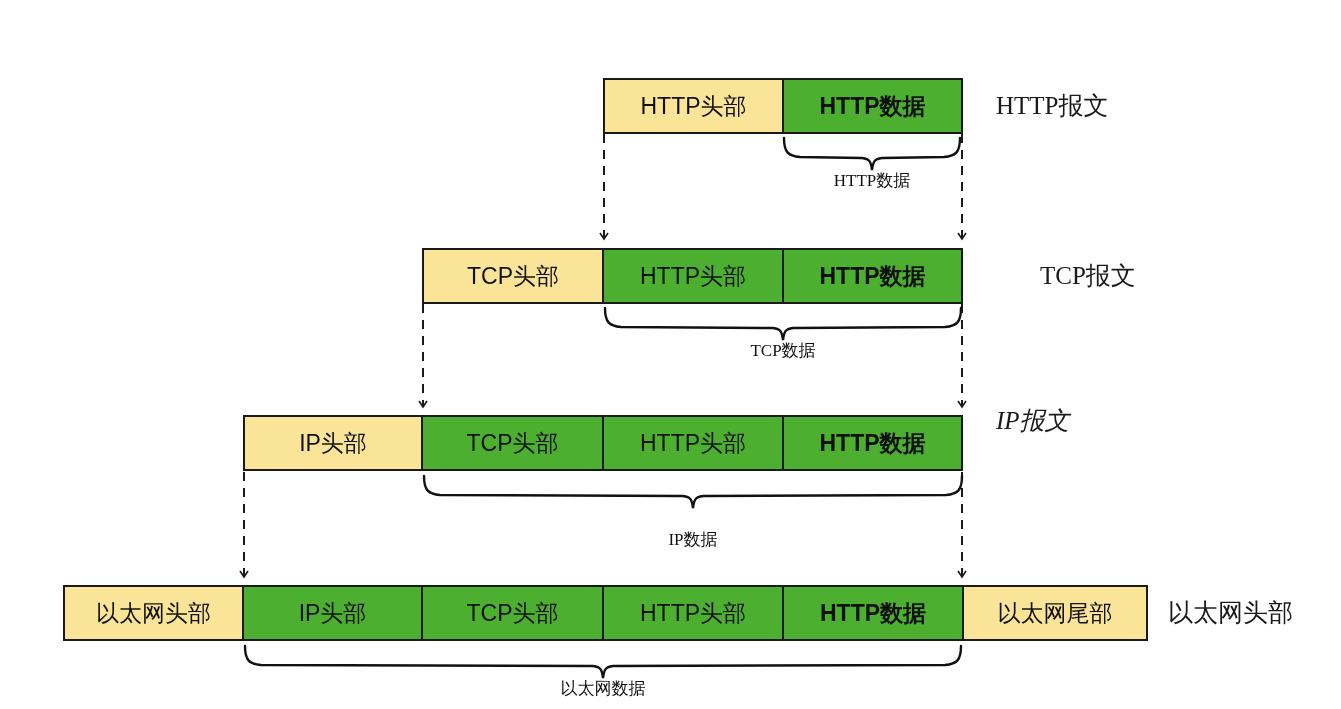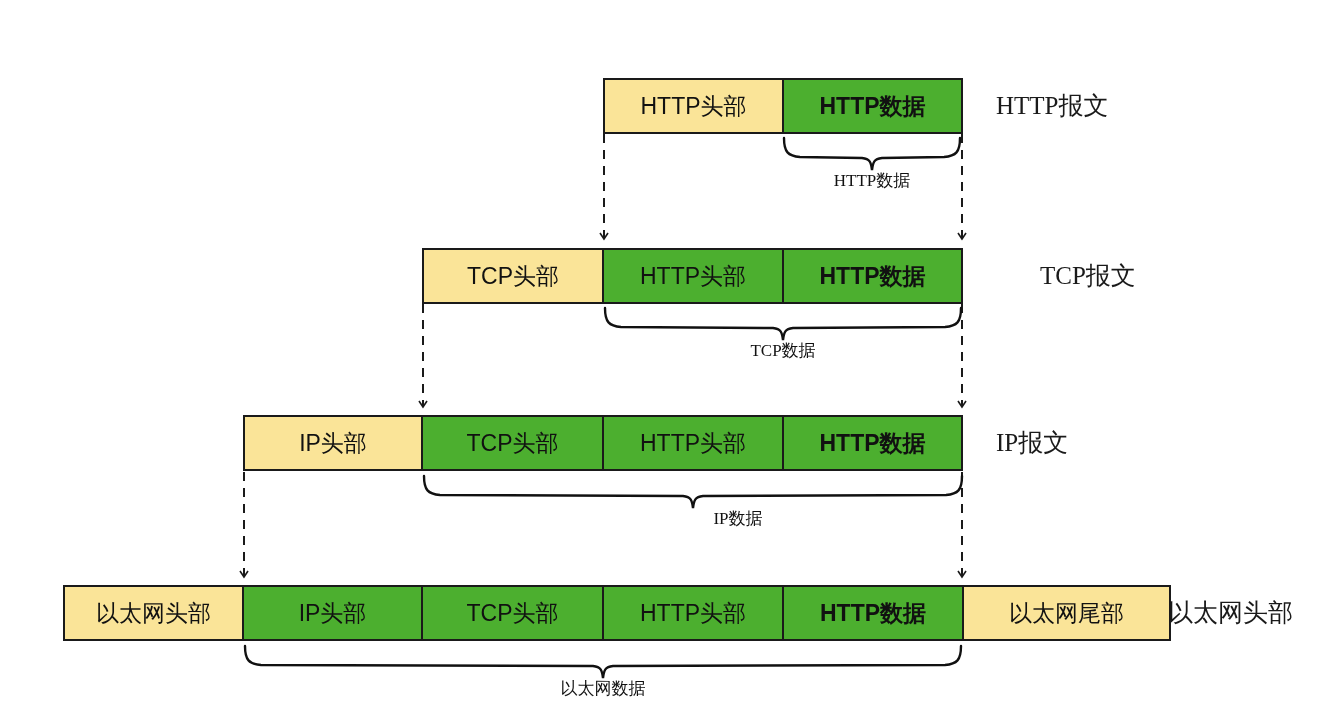--- a/index.html
+++ b/index.html
@@ -149,25 +149,25 @@
   <div class="pkt-box header norb" style="left:422px; top:248px; width:181px; height:56px;">TCP头部</div>
   <div class="pkt-box payload nolb norb" style="left:603px; top:248px; width:180px; height:56px;">HTTP头部</div>
   <div class="pkt-box payload bold nolb" style="left:783px; top:248px; width:180px; height:56px;">HTTP数据</div>
   <div class="row-caption" style="left:996px; top:263px;margin-left:44px;">TCP报文</div>
   <div class="brace-label" style="left:783px; top:342px;">TCP数据</div>
 
   <div class="pkt-box header norb" style="left:243px; top:415px; width:179px; height:56px;">IP头部</div>
   <div class="pkt-box payload nolb norb" style="left:422px; top:415px; width:181px; height:56px;">TCP头部</div>
   <div class="pkt-box payload nolb norb" style="left:603px; top:415px; width:180px; height:56px;">HTTP头部</div>
   <div class="pkt-box payload bold nolb" style="left:783px; top:415px; width:180px; height:56px;">HTTP数据</div>
-  <div class="row-caption" style="left:996px; top:430px;">IP报文</div>
-  <div class="brace-label" style="left:693px; top:510px;margin-left:45px;">IP数据</div>
+  <div class="row-caption" style="left:996px; top:408px;font-style:italic;">IP报文</div>
+  <div class="brace-label" style="left:693px; top:531px;">IP数据</div>
 
   <div class="pkt-box header norb" style="left:63px; top:585px; width:180px; height:56px;">以太网头部</div>
   <div class="pkt-box payload nolb norb" style="left:243px; top:585px; width:179px; height:56px;">IP头部</div>
   <div class="pkt-box payload nolb norb" style="left:422px; top:585px; width:181px; height:56px;">TCP头部</div>
   <div class="pkt-box payload nolb norb" style="left:603px; top:585px; width:180px; height:56px;">HTTP头部</div>
   <div class="pkt-box payload bold nolb norb" style="left:783px; top:585px; width:180px; height:56px;">HTTP数据</div>
-  <div class="pkt-box header nolb" style="left:963px; top:585px; width:208px; height:56px;">以太网尾部</div>
+  <div class="pkt-box header nolb" style="left:963px; top:585px; width:185px; height:56px;">以太网尾部</div>
   <div class="row-caption" style="left:1168px; top:600px;">以太网头部</div>
   <div class="brace-label" style="left:603px; top:680px;font-family:Liberation Serif, serif;">以太网数据</div>
 
 </div>
 
 </body></html>

